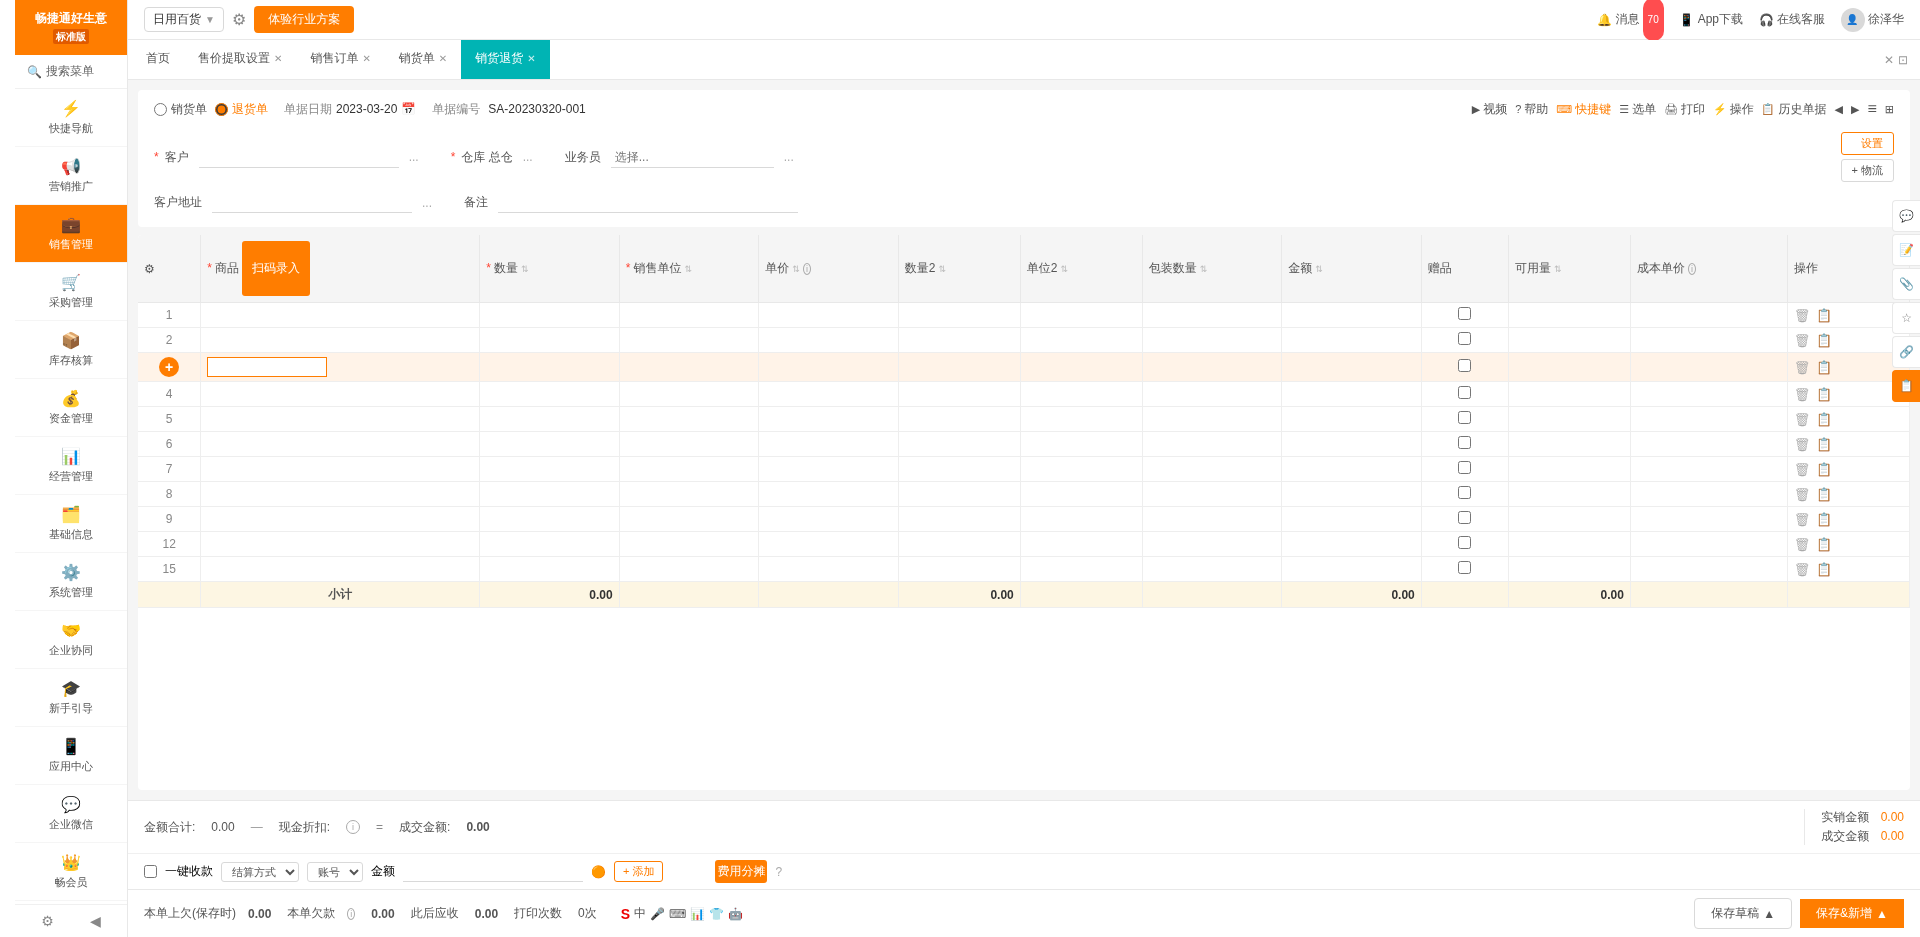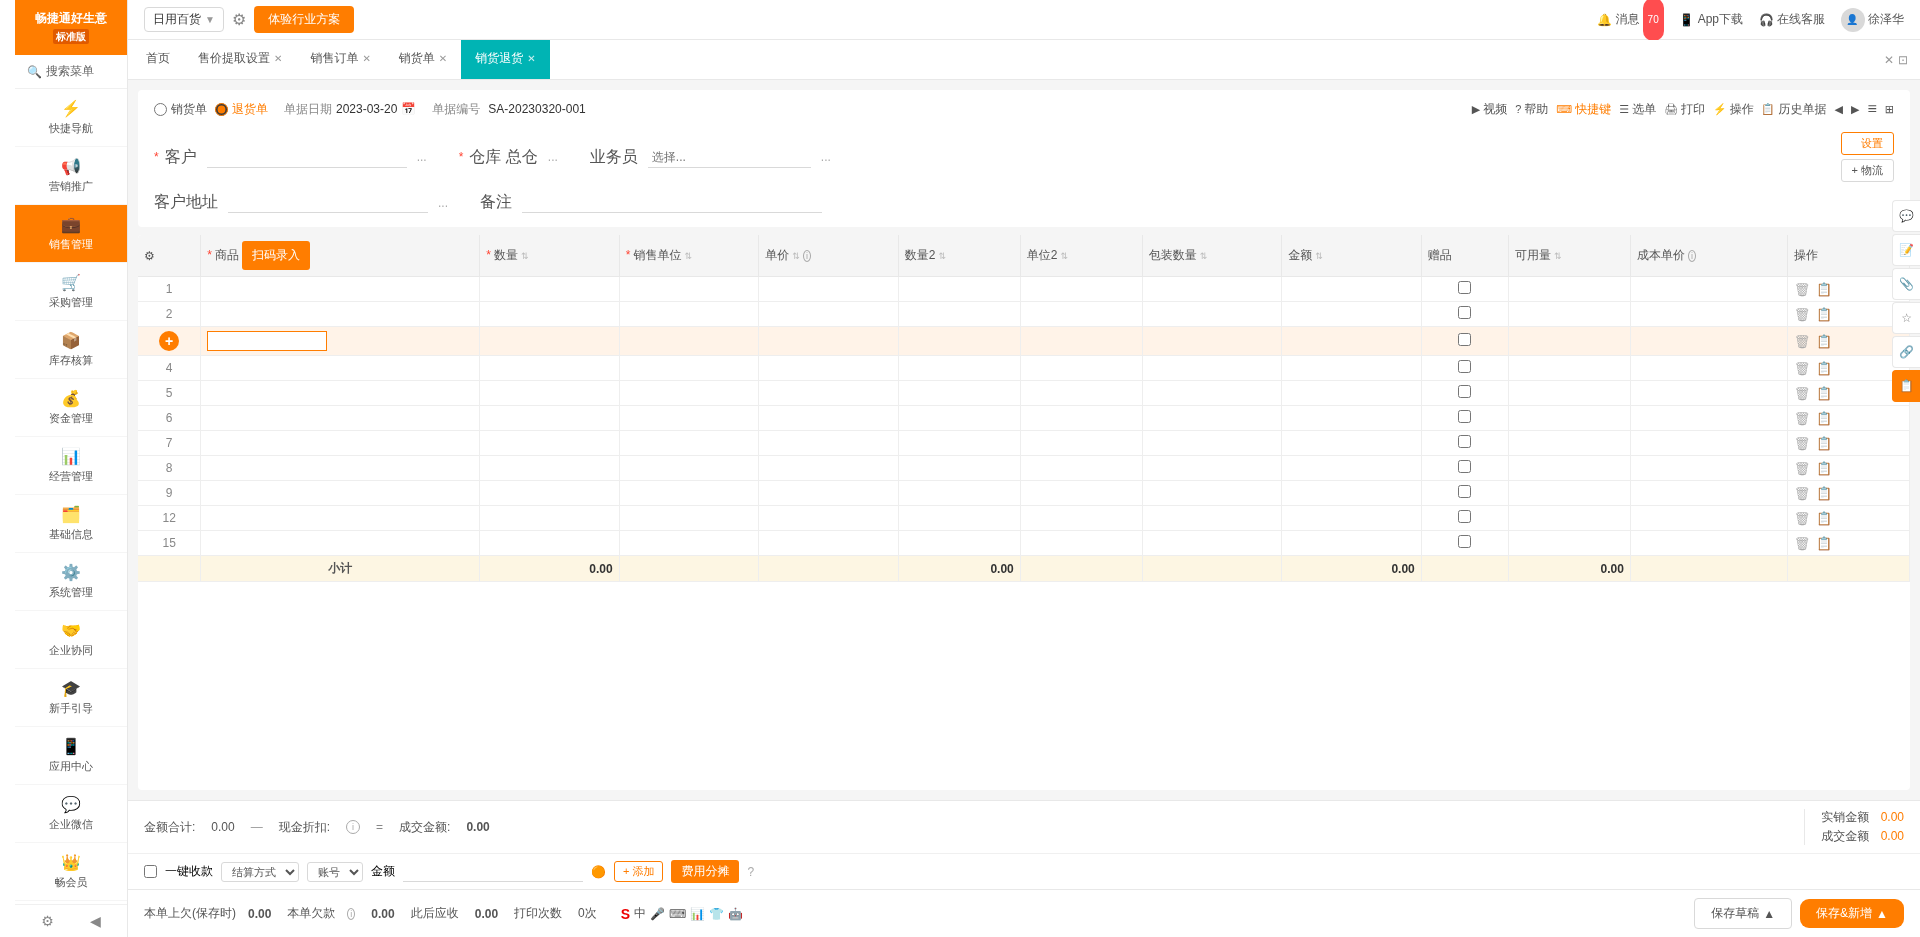--- a/index.html
+++ b/index.html
@@ -59,26 +59,26 @@
     .form-num span.label { color: #888; }
     .form-actions { display: flex; align-items: center; gap: 8px; margin-left: auto; }
     .form-action-btn { display: flex; align-items: center; gap: 3px; color: #555; cursor: pointer; font-size: 11px; }
     .form-action-btn.orange { color: #ff7d00; }
 
     
     .field-row { display: flex; align-items: center; flex-wrap: wrap; gap: 8px; }
     .field-item { display: flex; align-items: center; gap: 6px; }
     .field-input { border: none; border-bottom: 1px solid #d9d9d9; min-width: 180px; padding: 3px 4px; color: #333; outline: none; }
     .field-dots { color: #aaa; cursor: pointer; margin-left: 4px; }
-    .field-label-plain { color: #555; font-size: 16px; }
+    .field-label-plain { color: #555; font-size: 12px; }
     .side-btn { border: 1px solid #d9d9d9; border-radius: 3px; padding: 3px 10px; cursor: pointer; color: #555; font-size: 11px; background: #fff; text-align: right; }
 
     
     .table-card { background: #fff; border-radius: 4px; overflow: hidden; flex: 1; display: flex; flex-direction: column; }
-    .scan-btn { background: #ff7d00; color: #fff; border: none; border-radius: 3px; padding: 6px 10px; cursor: pointer; font-size: 12px; }
+    .scan-btn { background: #ff7d00; color: #fff; border: none; border-radius: 3px; padding: 19px 10px; cursor: pointer; font-size: 12px; }
     table { width: 100%; border-collapse: collapse; }
     thead th { background: #f5f5f5; padding: 6px 6px; text-align: left; color: #555; font-weight: normal; border-right: 1px solid #e8e8e8; border-bottom: 1px solid #e8e8e8; white-space: nowrap; font-size: 11px; }
     thead th .sort-icon { color: #bbb; cursor: pointer; font-size: 9px; }
     tbody td { padding: 4px 6px; border-right: 1px solid #eee; border-bottom: 1px solid #eee; color: #333; vertical-align: middle; }
     .row-num { color: #888; text-align: center; width: 30px; }
     .row-active { background: #fff3e8 !important; }
     .row-active td { background: #fff3e8; }
     .checkbox-cell { text-align: center; }
     .checkbox-cell input[type=checkbox] { accent-color: #ff7d00; }
     .action-cell { display: flex; align-items: center; gap: 6px; }
@@ -89,29 +89,29 @@
     
     .summary-bar { background: #fff; padding: 8px 16px; display: flex; align-items: center; gap: 16px; border-top: 1px solid #e8e8e8; flex-shrink: 0; font-size: 12px; color: #555; }
     .summary-eq { color: #888; }
     .info-icon { display: inline-flex; align-items: center; justify-content: center; width: 14px; height: 14px; border-radius: 50%; border: 1px solid #aaa; color: #aaa; font-size: 9px; cursor: pointer; }
 
     
     .payment-row { background: #fff; padding: 6px 16px; display: flex; align-items: center; gap: 8px; border-top: 1px solid #f0f0f0; flex-shrink: 0; }
     .checkbox-sm { accent-color: #ff7d00; }
     .payment-select { border: 1px solid #d9d9d9; border-radius: 3px; padding: 2px 6px; color: #555; cursor: pointer; font-size: 11px; background: #fff; }
     .add-btn-orange { display: flex; align-items: center; gap: 2px; color: #ff7d00; cursor: pointer; border: 1px solid #ff7d00; border-radius: 3px; padding: 2px 8px; font-size: 11px; }
-    .split-btn { background: #ff7d00; color: #fff; border: none; border-radius: 3px; padding: 3px 10px; cursor: pointer; font-size: 12px; }
+    .split-btn { background: #ff7d00; color: #fff; border: none; border-radius: 3px; padding: 3px 2px; cursor: pointer; font-size: 12px; margin-left: 44px; }
     .help-icon { color: #aaa; cursor: pointer; }
 
     
     .footer-bar { background: #fff; padding: 8px 16px; display: flex; align-items: center; border-top: 1px solid #e8e8e8; flex-shrink: 0; gap: 16px; }
     .footer-info { display: flex; align-items: center; gap: 12px; color: #555; }
     .footer-actions { margin-left: auto; display: flex; align-items: center; gap: 8px; }
     .save-draft-btn { background: #fff; border: 1px solid #d9d9d9; border-radius: 4px; padding: 6px 16px; cursor: pointer; color: #555; font-size: 13px; display: flex; align-items: center; gap: 4px; }
-    .save-new-btn { background: #ff7d00; border: none; border-radius: 9px; padding: 6px 16px; cursor: pointer; color: #fff; font-size: 13px; display: flex; align-items: center; gap: 4px; }
+    .save-new-btn { background: #ff7d00; border: none; border-radius: 0; padding: 6px 16px; cursor: pointer; color: #fff; font-size: 13px; display: flex; align-items: center; gap: 4px; }
 
     
     .right-panel { position: fixed; right: 0; top: 200px; display: flex; flex-direction: column; gap: 2px; z-index: 100; }
     .right-panel-btn { background: #fff; border: 1px solid #e8e8e8; border-right: none; border-radius: 4px 0 0 4px; padding: 8px 6px; cursor: pointer; color: #888; font-size: 12px; text-align: center; display: flex; flex-direction: column; align-items: center; }
     .right-panel-btn.active-panel { background: #ff7d00; color: #fff; border-color: #ff7d00; }
 
     .col-seq { width: 36px; }
     .col-product { width: 160px; }
     .col-qty { width: 80px; }
     .col-unit { width: 80px; }

